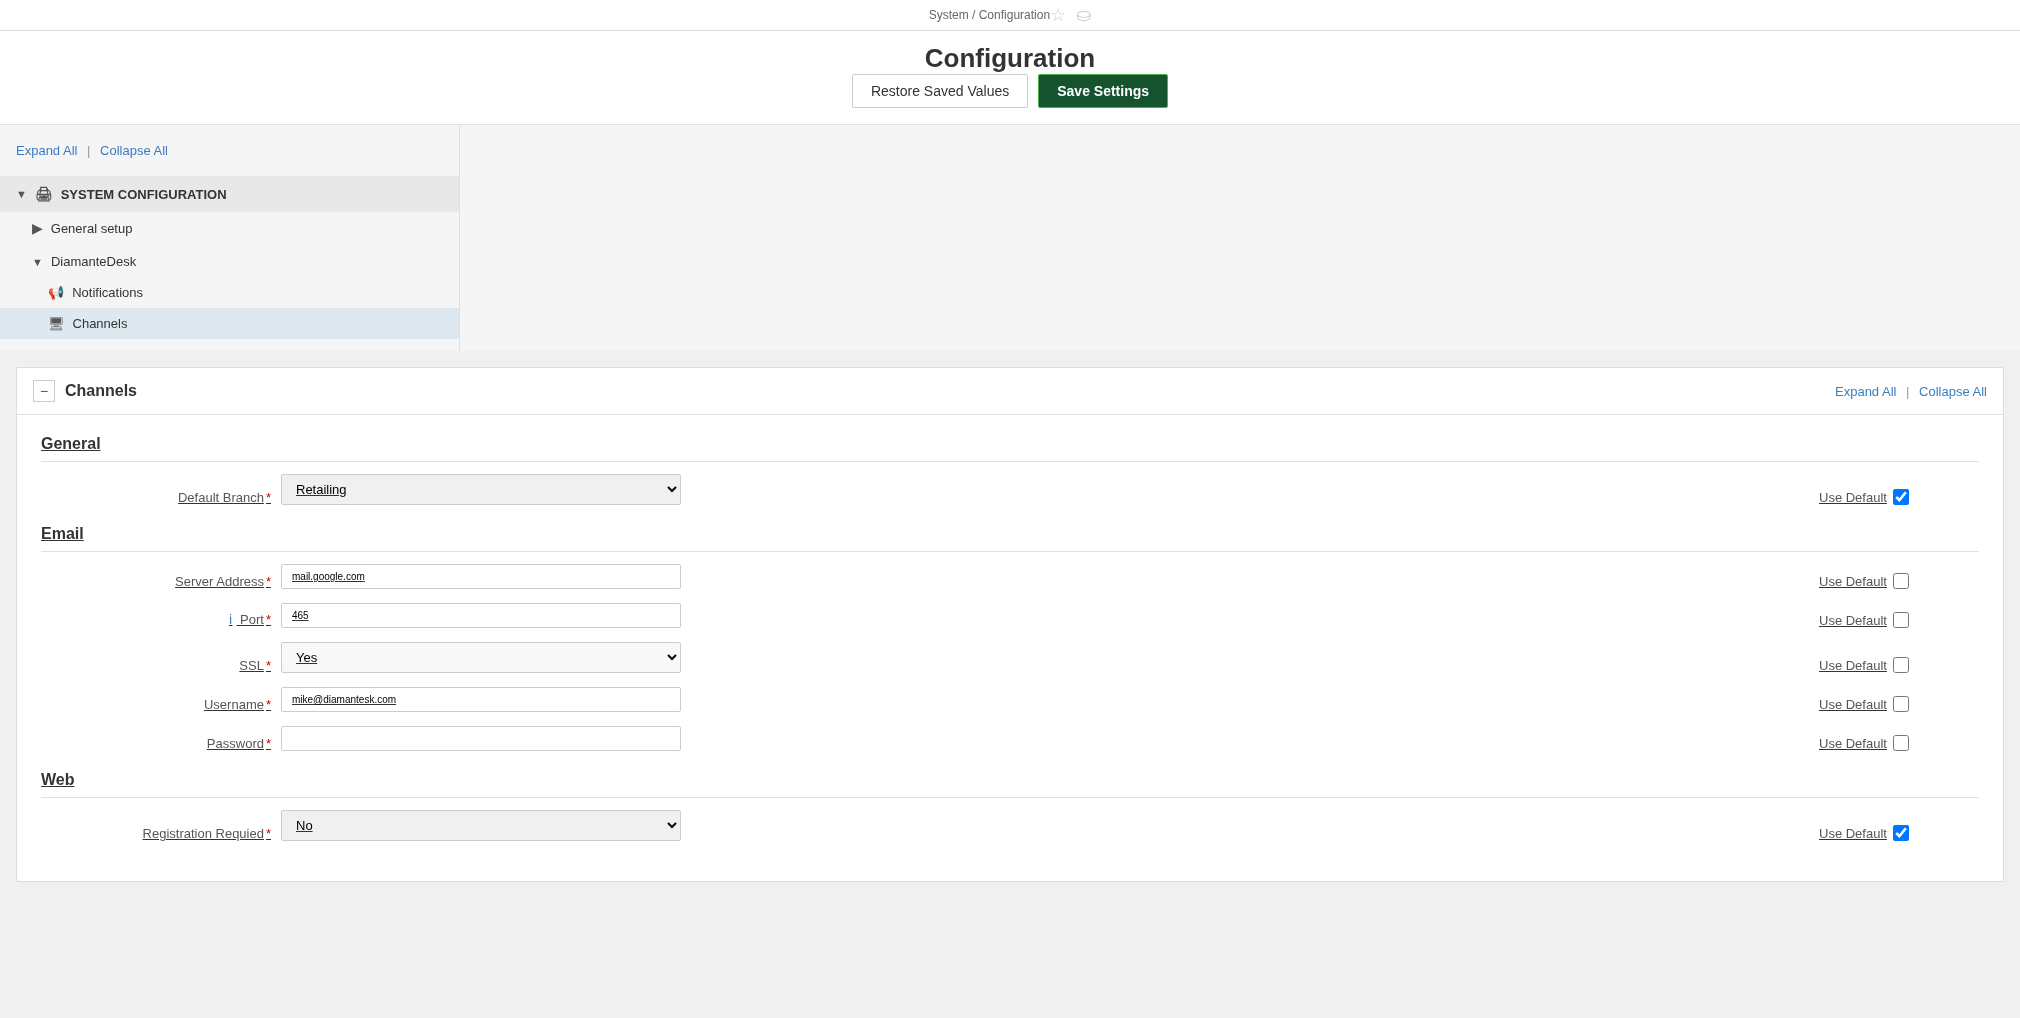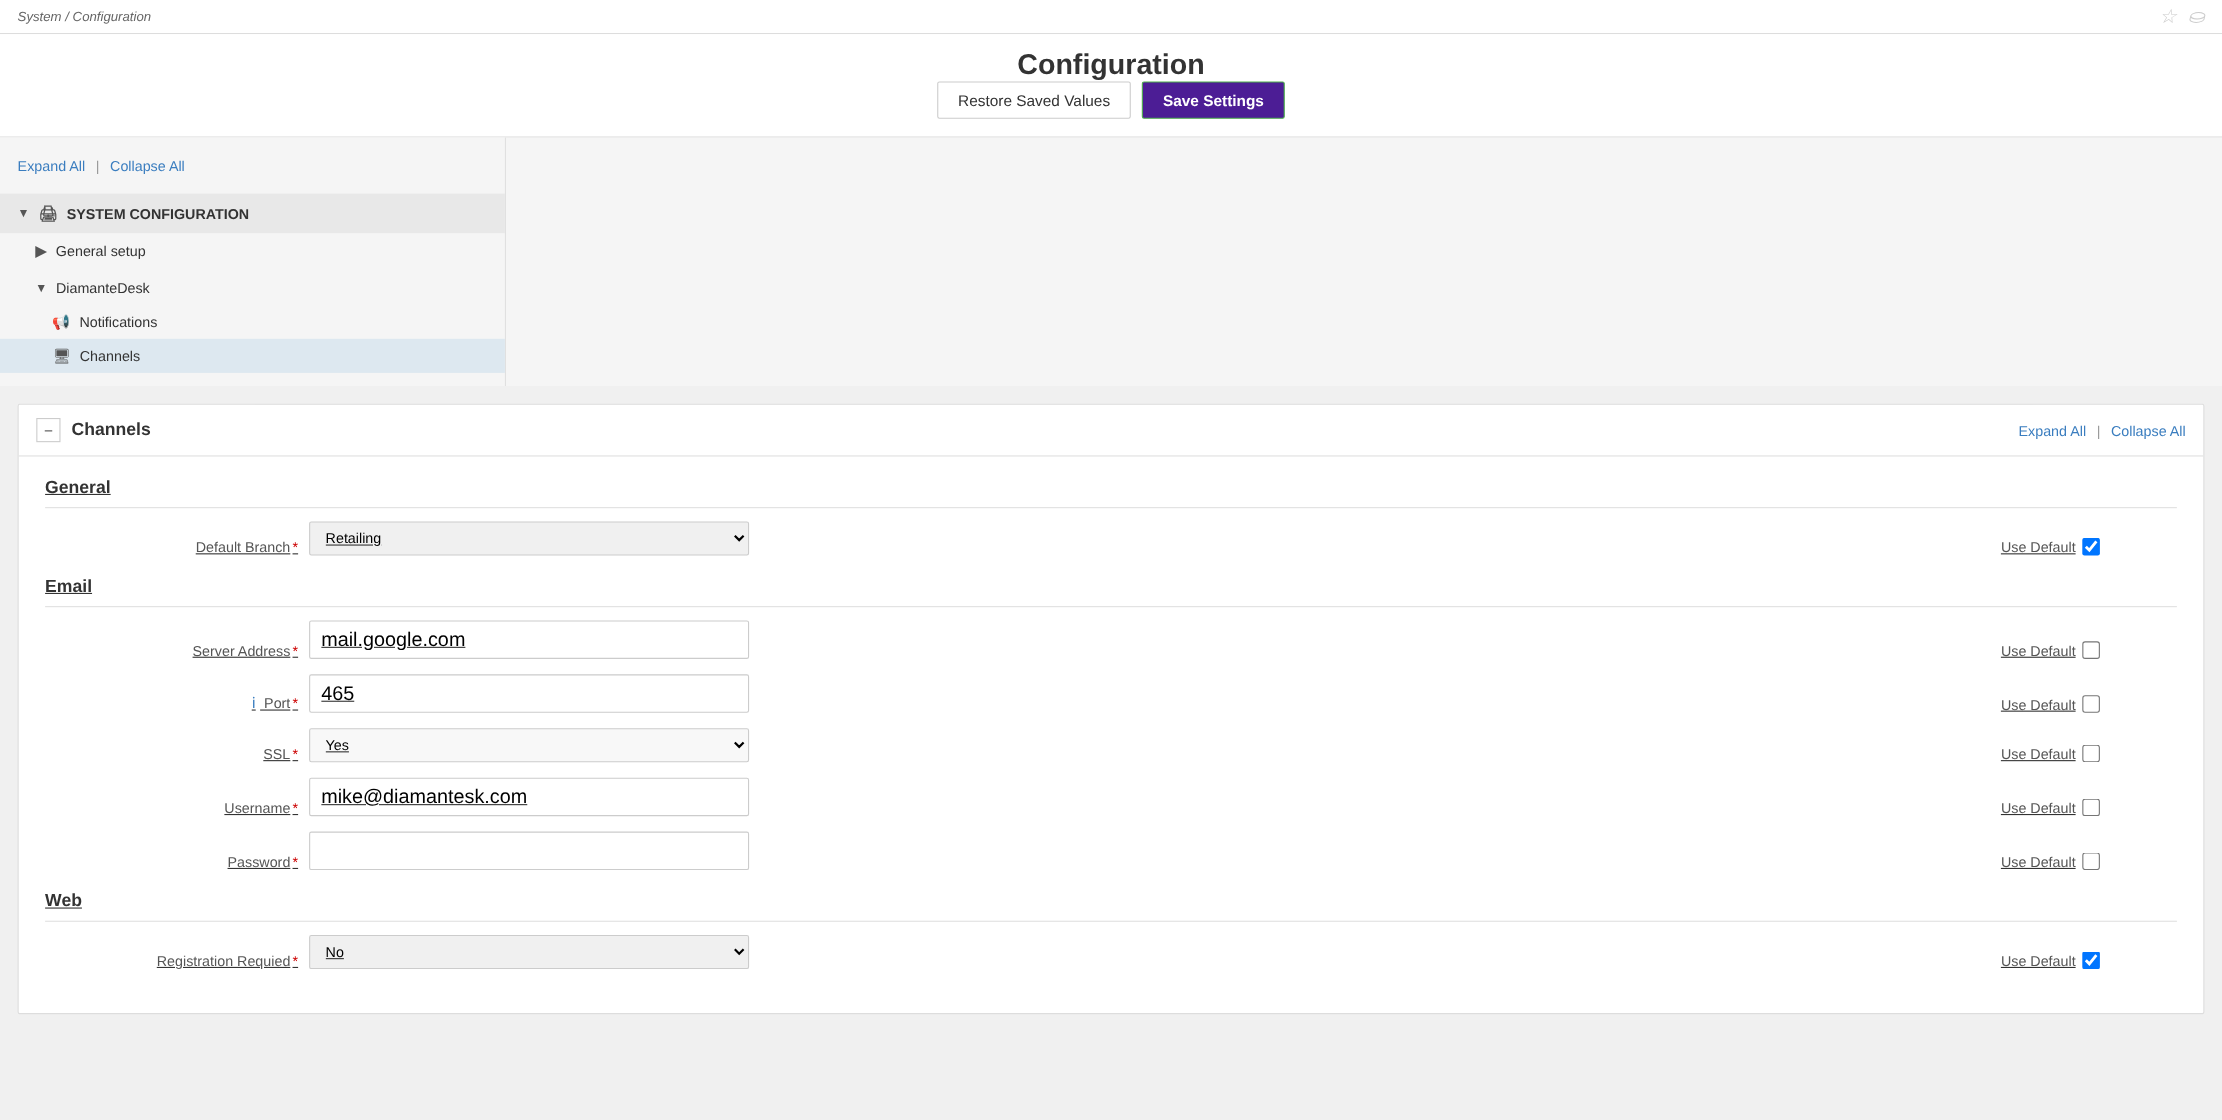--- a/index.html
+++ b/index.html
@@ -1,27 +1,27 @@
 <!DOCTYPE html>
 <html><head>
   <meta charset="utf-8">
   <style>
     * { box-sizing: border-box; margin: 0; padding: 0; }
     body { font-family: Arial, Helvetica, sans-serif; font-size: 14px; background: #f5f5f5; color: #333; }
 
     
-    .top-bar { background: #fff; border-bottom: 1px solid #ddd; padding: 4px 16px; font-size: 12px; color: #666; display: flex; justify-content: space-between; align-items: center; font-style: italic; }
+    .top-bar { background: #fff; border-bottom: 1px solid #ddd; padding: 4px 16px; font-size: 12px; color: #666; display: flex; justify-content: center; align-items: center; }
     .top-bar-icons { display: flex; gap: 10px; color: #ccc; font-size: 18px; }
 
     
     .header { background: #fff; padding: 12px 20px 16px 20px; border-bottom: 1px solid #e0e0e0; display: flex; justify-content: space-between; align-items: center; flex-direction: column; }
     .page-title { font-size: 26px; font-weight: bold; color: #333; }
     .header-actions { display: flex; gap: 10px; align-items: center; }
     .btn-restore { background: #fff; border: 1px solid #ccc; padding: 8px 18px; font-size: 14px; cursor: pointer; color: #333; border-radius: 2px; }
-    .btn-save { background: #4c1d95; border: 1px solid #4cae4c; color: #fff; padding: 8px 18px; font-size: 14px; font-weight: bold; cursor: pointer; border-radius: 2px; }
+    .btn-save { background: #14532d; border: 1px solid #4cae4c; color: #fff; padding: 8px 18px; font-size: 14px; font-weight: bold; cursor: pointer; border-radius: 2px; }
 
     
     .layout { display: flex; min-height: calc(100vh - 100px); flex-direction: column; }
 
     
     .sidebar { width: 460px; min-width: 460px; background: #f5f5f5; padding: 12px 0; border-right: 1px solid #e0e0e0; }
     .sidebar-expand-bar { padding: 6px 16px 14px 16px; font-size: 13px; }
     .sidebar-expand-bar a { color: #3a7dbf; text-decoration: none; cursor: pointer; }
     .sidebar-expand-bar .sep { color: #999; margin: 0 6px; }
 
@@ -55,21 +55,21 @@
     .panel-body { padding: 20px 24px; }
 
     
     .form-section { margin-bottom: 20px; text-decoration: underline; }
     .form-section-title { font-size: 16px; font-weight: bold; color: #333; margin-bottom: 12px; padding-bottom: 8px; border-bottom: 1px solid #e0e0e0; }
 
     .form-row { display: flex; align-items: flex-end; margin-bottom: 14px; padding: 0 20px; }
     .form-label { text-align: right; width: 220px; min-width: 220px; font-size: 13px; color: #555; padding-right: 10px; }
     .form-label .required { color: #c00; margin-left: 2px; }
     .form-control-wrapper { flex: 1; display: flex; align-items: center; gap: 8px; }
-    .form-input { width: 100%; max-width: 400px; padding: 6px 10px; border: 1px solid #ccc; border-radius: 2px; font-size: 18px; background: #fff; }
+    .form-input { width: 100%; max-width: 400px; padding: 6px 10px; border: 1px solid #ccc; border-radius: 2px; font-size: 10px; background: #fff; }
     .form-select { width: 100%; max-width: 400px; padding: 6px 10px; border: 1px solid #ccc; border-radius: 2px; font-size: 13px; background: #f8f8f8; appearance: auto; }
     .form-select-gray { background: #f0f0f0; }
 
     .use-default-wrapper { display: flex; align-items: center; gap: 6px; margin-left: 20px; white-space: nowrap; font-size: 13px; color: #555; min-width: 140px; }
     .use-default-checkbox { width: 16px; height: 16px; cursor: pointer; }
 
     .info-icon { color: #3a7dbf; font-size: 14px; margin-right: 4px; }
   </style>
 </head>
 <body>

